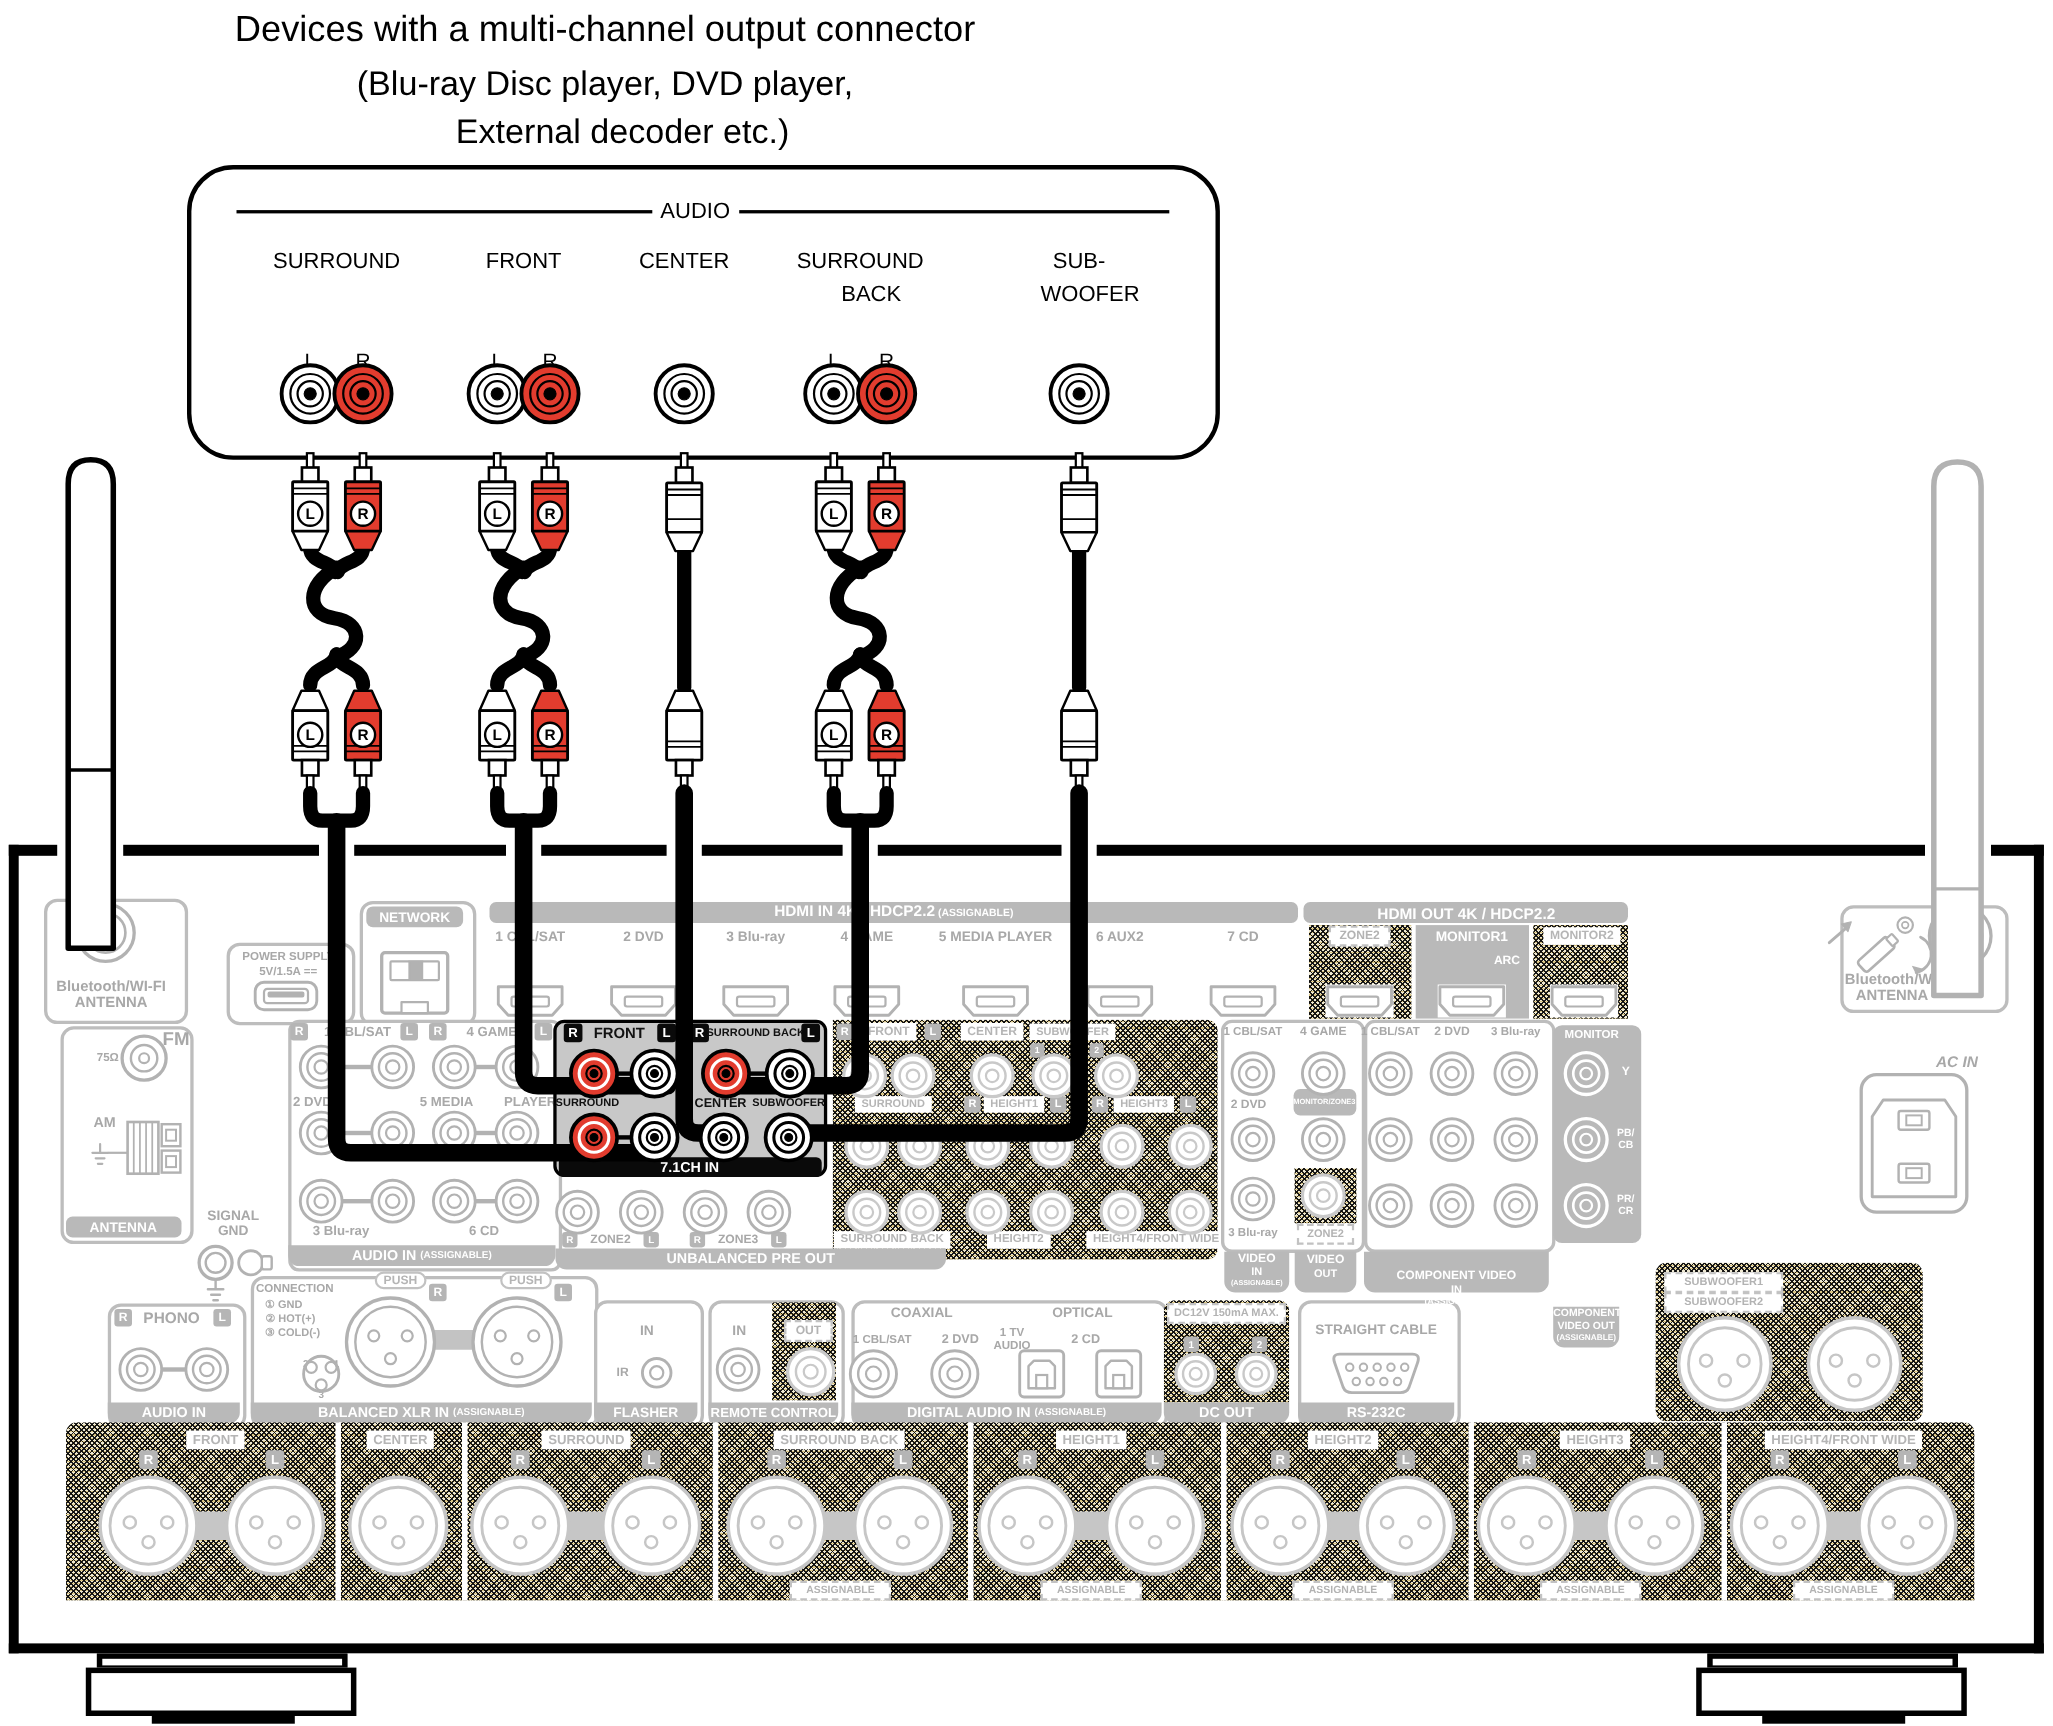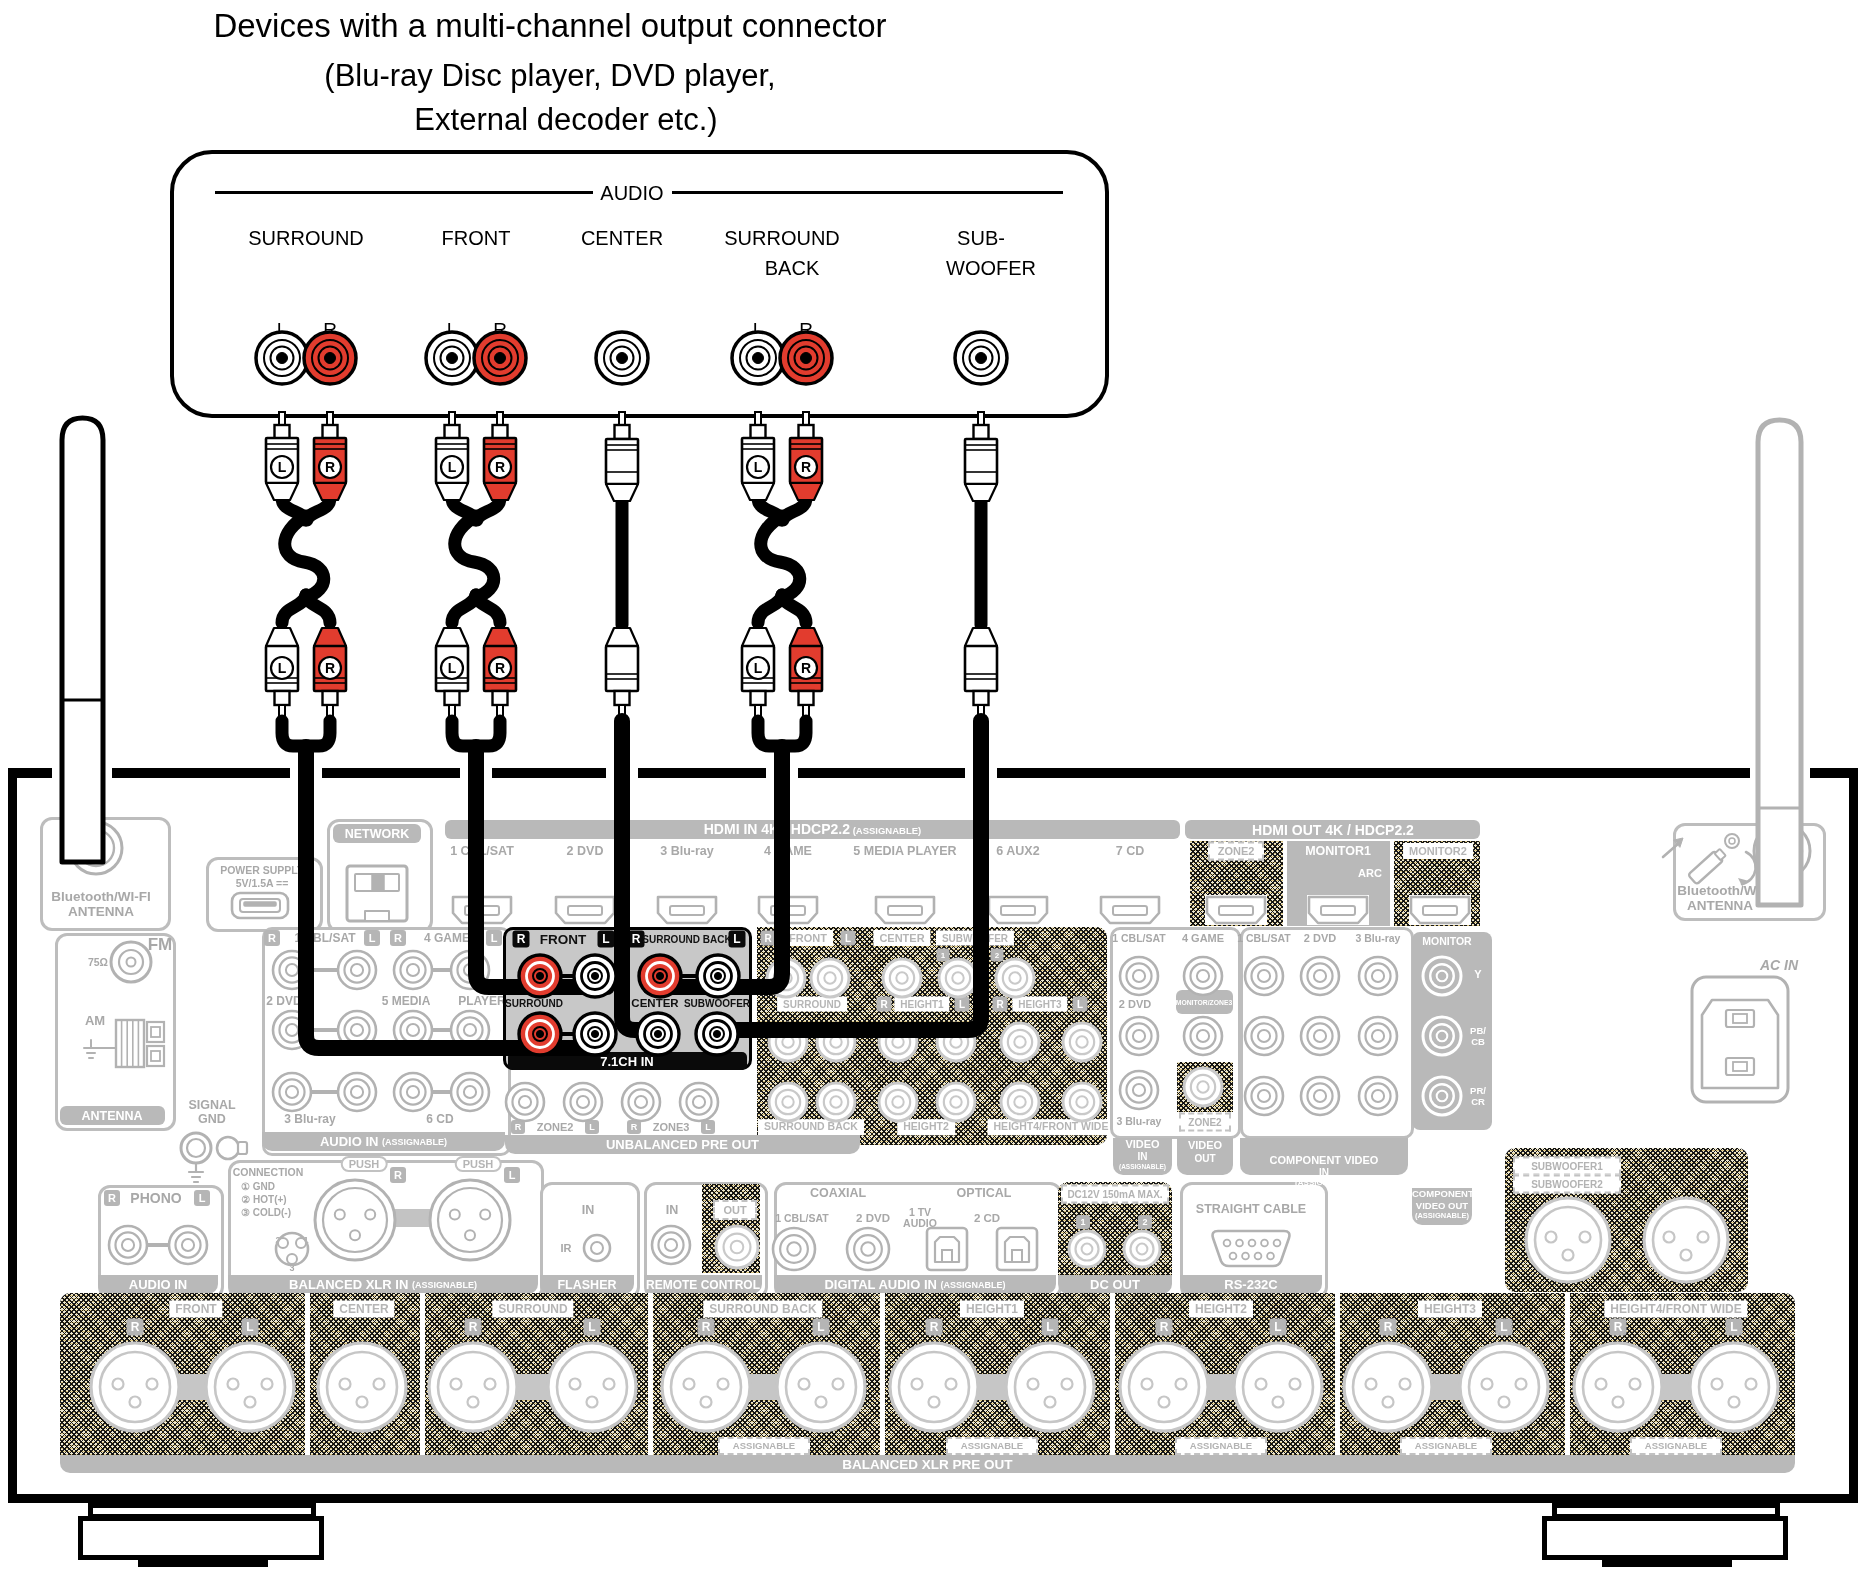--- a/index.html
+++ b/index.html
@@ -231,21 +231,20 @@
         <div style="font-size: 7.5px; line-height: 9.5px;">(ASSIGNABLE)</div>
       </div>
       <div class="hatch" style="left: 1505px; top: 1148px; width: 243px; height: 144px; border-radius: 10px;"></div>
       <div class="dash" style="left: 1567px; top: 1166px; width: 104px; height: 15px; line-height: 15px; font-size: 10px;">SUBWOOFER1</div>
       <div class="dash" style="left: 1567px; top: 1184px; width: 104px; height: 15px; line-height: 15px; font-size: 10px;">SUBWOOFER2</div>
       <div class="fill" style="left: 1673px; top: 823px; width: 147px; height: 92px; border-radius: 12px; background: rgb(255, 255, 255); border: 3px solid rgb(189, 189, 189);"></div>
       <div class="t" style="left: 1727px; top: 890px; font-size: 13.5px;">Bluetooth/WI-FI</div>
       <div class="t" style="left: 1720px; top: 905px; font-size: 13.5px;">ANTENNA</div>
       <div class="t" style="left: 1779px; top: 965px; font-size: 14px; font-style: italic;">AC IN</div>
       <div class="hatch" style="left: 60px; top: 1293px; width: 1735px; height: 162px; border-radius: 10px 10px 0px 0px;"></div>
-      <div class="bar" style="left: 60px; top: 1455px; width: 1735px; height: 18px;"><span style="font-size: 13.5px; vertical-align: middle;">BALANCED XLR PRE OUT </span></div>
       <div style="position: absolute; left: 305px; top: 1293px; width: 5px; height: 162px; background: rgb(255, 255, 255);"></div>
       <div style="position: absolute; left: 420px; top: 1293px; width: 5px; height: 162px; background: rgb(255, 255, 255);"></div>
       <div style="position: absolute; left: 648px; top: 1293px; width: 5px; height: 162px; background: rgb(255, 255, 255);"></div>
       <div style="position: absolute; left: 880px; top: 1293px; width: 5px; height: 162px; background: rgb(255, 255, 255);"></div>
       <div style="position: absolute; left: 1110px; top: 1293px; width: 5px; height: 162px; background: rgb(255, 255, 255);"></div>
       <div style="position: absolute; left: 1335px; top: 1293px; width: 5px; height: 162px; background: rgb(255, 255, 255);"></div>
       <div style="position: absolute; left: 1565px; top: 1293px; width: 5px; height: 162px; background: rgb(255, 255, 255);"></div>
       <div class="patch" style="left: 196px; top: 1309px; font-size: 12px; line-height: 15px;">FRONT</div>
       <div class="bdg" style="left: 135px; top: 1327px; width: 17px; height: 17px; line-height: 17px; font-size: 12px;">R</div>
       <div class="bdg" style="left: 250px; top: 1327px; width: 17px; height: 17px; line-height: 17px; font-size: 12px;">L</div>

